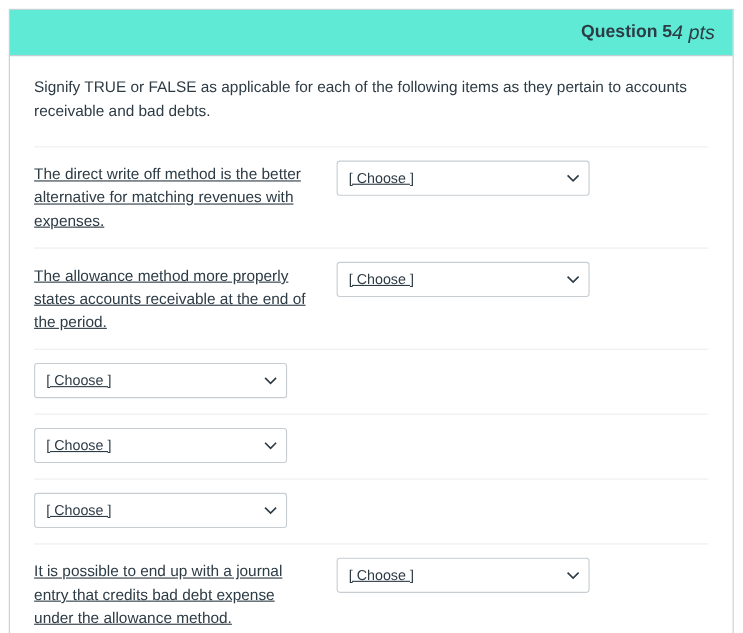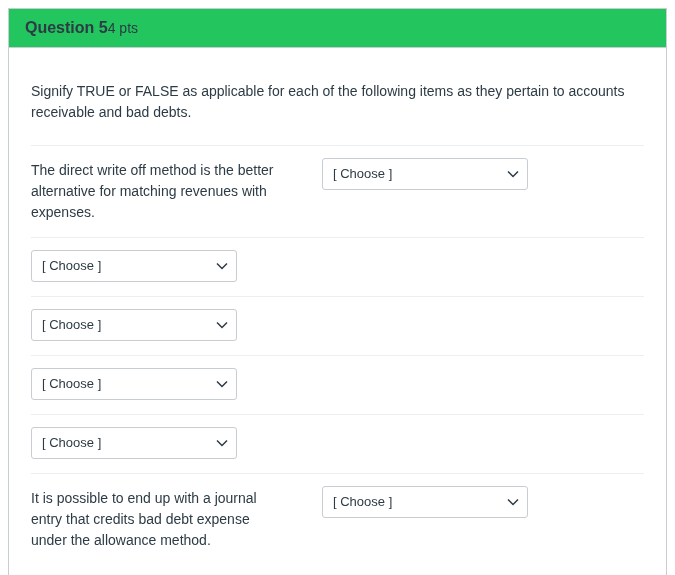--- a/index.html
+++ b/index.html
@@ -10,67 +10,68 @@
     background: #fff;
     color: #2d3b45;
     font-size: 14px;
   }
   .question-card {
     border: 1px solid #c7cdd1;
     width: 659px;
   }
   .question-header {
     display: flex;
-    justify-content: flex-start;
+    justify-content: flex-end;
     align-items: center;
-    background: #22c55e;
+    background: #5eead4;
     border-bottom: 1px solid #c7cdd1;
     padding: 10px 16px;
   }
   .question-title {
     font-weight: 700;
     font-size: 16px;
     color: #2d3b45;
   }
   .question-pts {
-    font-size: 14px;
+    font-size: 18px;
     color: #2d3b45;
+    font-style: italic;
   }
   .question-body {
     padding: 18px 22px 10px 22px;
   }
   .question-prompt {
     line-height: 1.5;
     margin-bottom: 22px;
     color: #2d3b45;
-    margin-top: 15px;
   }
   .match-row {
     border-top: 1px solid #eceeef;
     padding: 12px 0 14px 0;
     display: flex;
-    gap: 36px;
+    gap: 20px;
     align-items: flex-start;
+    text-decoration: underline;
   }
   .match-text {
     flex: 0 0 255px;
     line-height: 1.5;
     color: #2d3b45;
     padding-top: 2px;
   }
   .match-select-wrap {
     flex: 0 0 auto;
   }
   .match-select {
     position: relative;
     border: 1px solid #c7cdd1;
     border-radius: 3px;
     background: #fff;
     padding: 5px 28px 5px 10px;
-    width: 206px;
+    width: 230px;
     height: 32px;
     font-size: 13px;
     color: #2d3b45;
     line-height: 20px;
     cursor: pointer;
   }
   .chevron {
     position: absolute;
     right: 8px;
     top: 50%;
@@ -100,20 +101,21 @@
           <span class="chevron">
             <svg viewBox="0 0 12 12" width="12" height="12">
                 <path d="M1 3.5 L6 8.5 L11 3.5" stroke="#2d3b45" stroke-width="1.5" fill="none"></path>
               </svg>
           </span>
         </div>
       </div>
     </div>
 
     <div class="match-row">
+      <div class="match-text">The allowance method more properly states accounts receivable at the end of the period.</div>
       <div class="match-select-wrap">
         <div class="match-select">
           <span>[ Choose ]</span>
           <span class="chevron">
             <svg viewBox="0 0 12 12" width="12" height="12">
                 <path d="M1 3.5 L6 8.5 L11 3.5" stroke="#2d3b45" stroke-width="1.5" fill="none"></path>
               </svg>
           </span>
         </div>
       </div>

